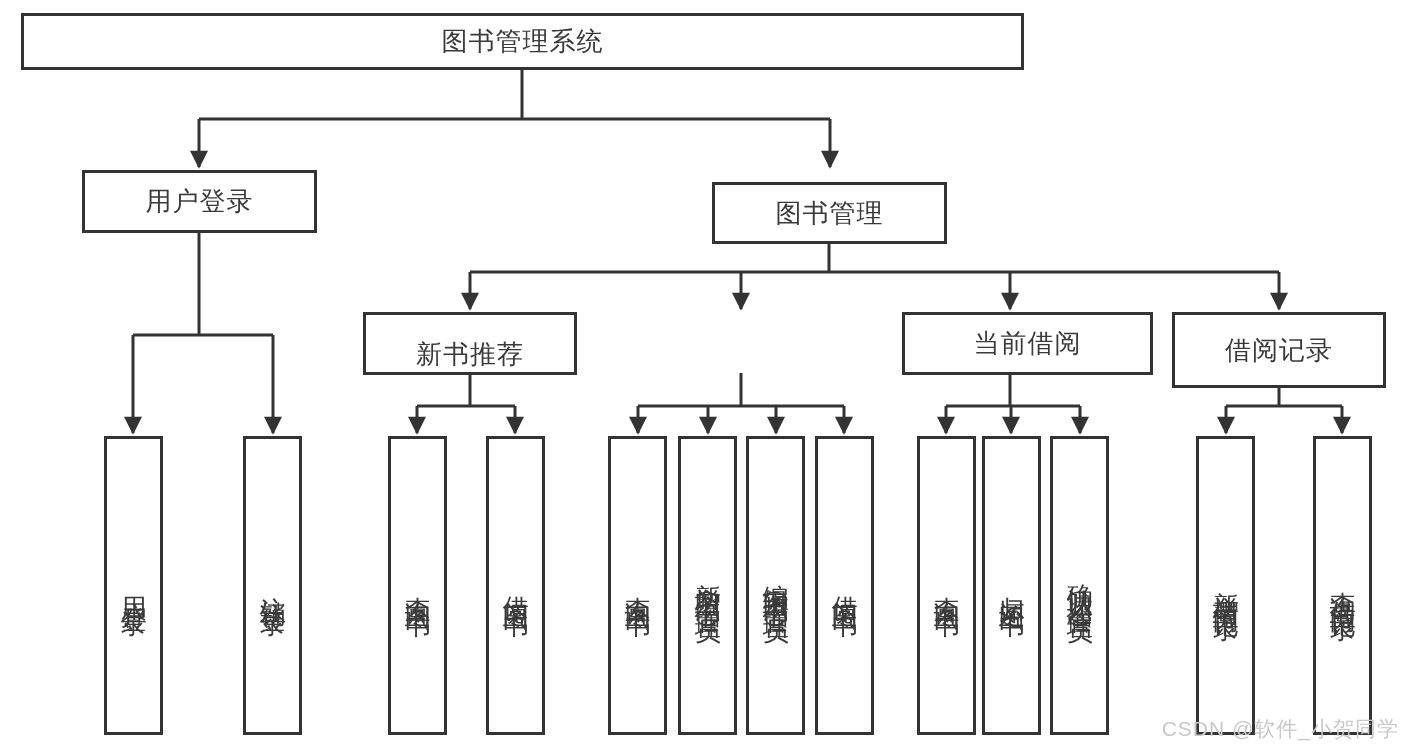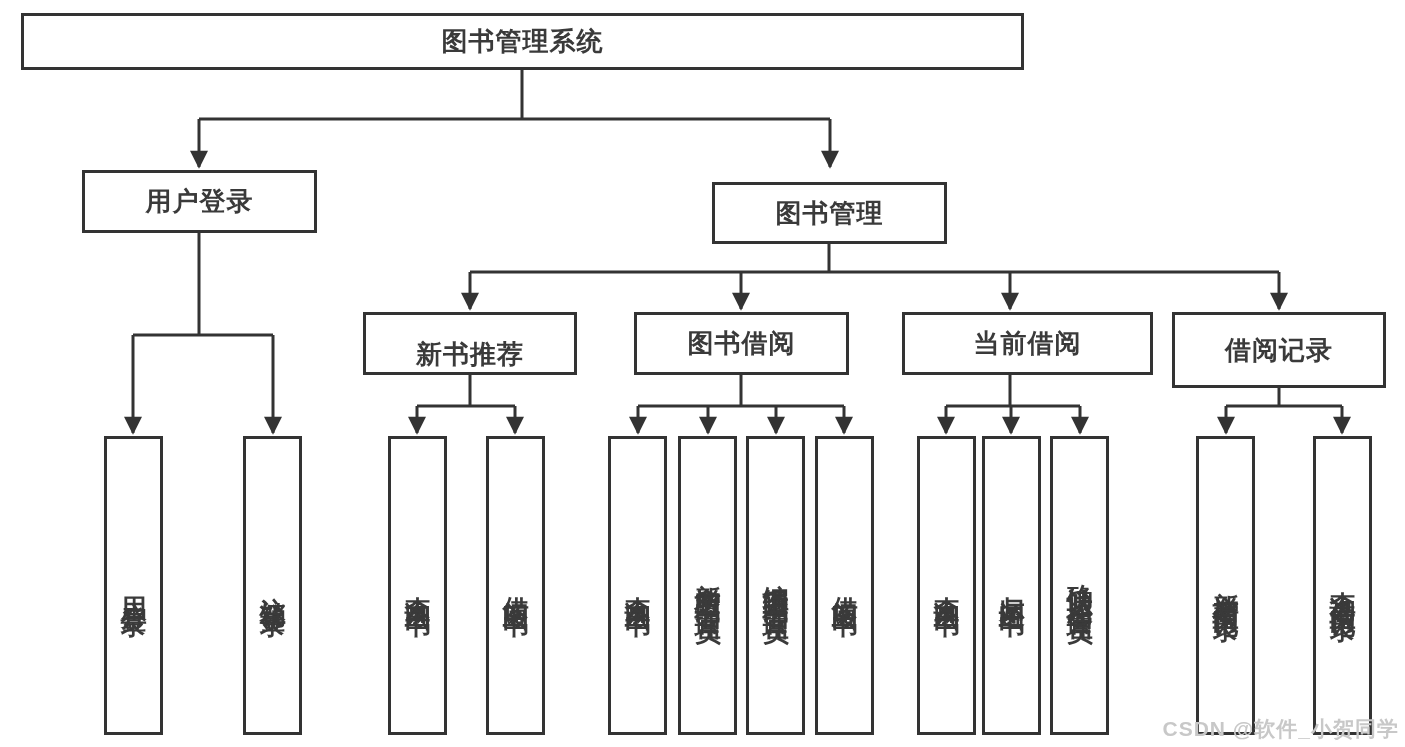--- a/index.html
+++ b/index.html
@@ -4,21 +4,20 @@
 <style>
   html, body { margin: 0; padding: 0; background: #ffffff; }
   .canvas {
     position: relative;
     width: 1405px;
     height: 747px;
     background: #ffffff;
     overflow: hidden;
     font-family: "Liberation Sans", sans-serif;
     color: #3a3a3a;
-    font-weight: bold;
   }
   svg.connectors {
     position: absolute;
     left: 0; top: 0;
     width: 1405px; height: 747px;
     z-index: 1;
   }
   .node {
     position: absolute;
     box-sizing: border-box;
@@ -108,23 +107,20 @@
   <div class="node" style="left:82px; top:170px; width:235px; height:63px;">
     <span class="h-label">用户登录</span>
   </div>
   <div class="node" style="left:712px; top:170px; width:235px; height:62px;margin-top:12px;">
     <span class="h-label">图书管理</span>
   </div>
 
   <div class="node" style="left:363px; top:312px; width:214px; height:63px;align-items:flex-end;">
     <span class="h-label">新书推荐</span>
   </div>
-  <div class="node" style="left:634px; top:312px; width:215px; height:63px;">
-    <span class="h-label">图书借阅</span>
-  </div>
   <div class="node" style="left:902px; top:312px; width:251px; height:63px;">
     <span class="h-label">当前借阅</span>
   </div>
   <div class="node" style="left:1172px; top:312px; width:214px; height:76px;">
     <span class="h-label">借阅记录</span>
   </div>
 
   <div class="node leaf" style="left:104px; top:436px; width:59px; height:299px;">
     <span class="v-label">用户登录</span>
   </div>

